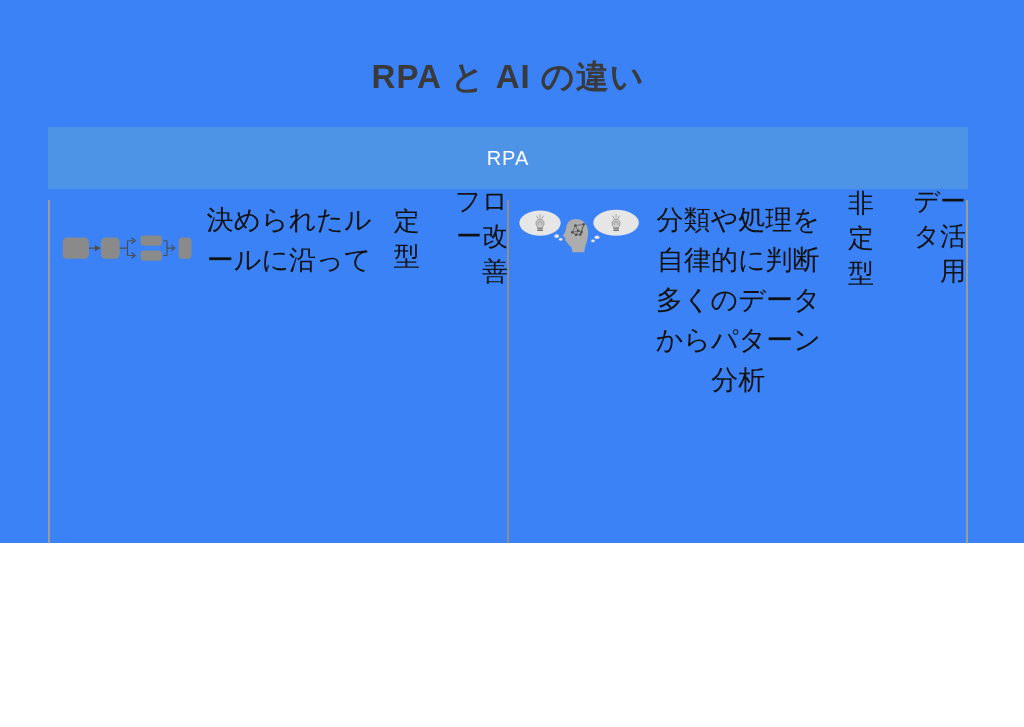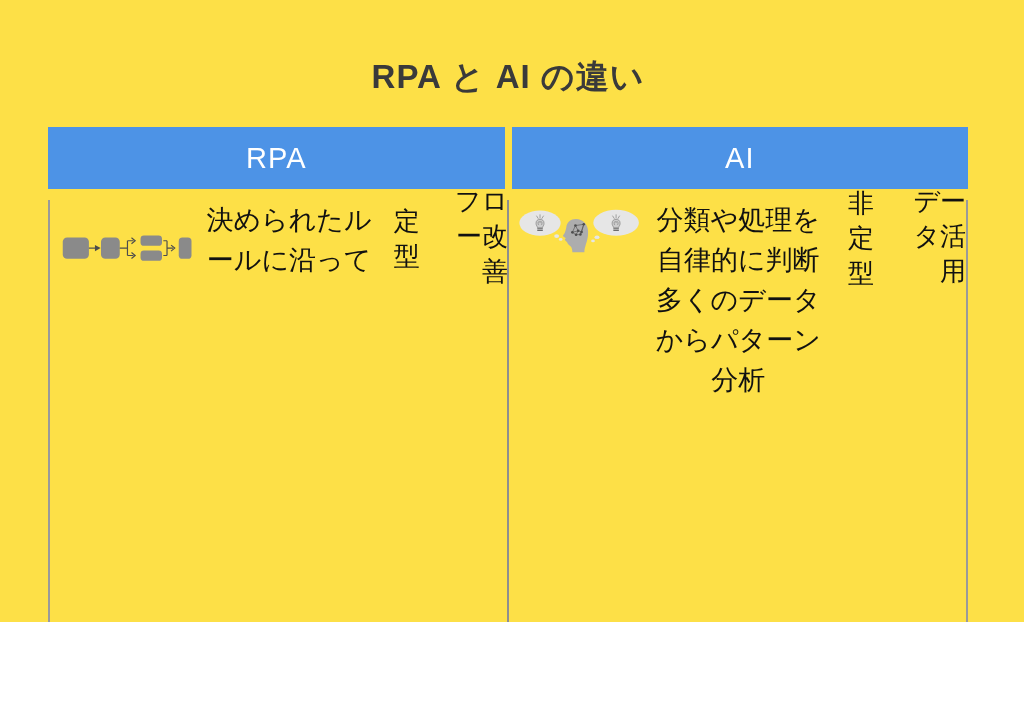--- a/index.html
+++ b/index.html
@@ -1,20 +1,20 @@
 <!DOCTYPE html>
 <html><head>
 <meta charset="utf-8">
 <style>
   html, body { margin: 0; padding: 0; background: #ffffff; }
   .page {
     position: relative;
     width: 1024px;
-    height: 622px;
-    background: #fde047;
+    height: 543px;
+    background: #3b82f6;
     font-family: "Liberation Sans", "DejaVu Sans", sans-serif;
     color: #1a1a1a;
     overflow: hidden;
   }
   .title {
     position: absolute;
     top: 55px;
     left: 48px;
     width: 920px;
     margin: 0;
@@ -30,21 +30,21 @@
     left: 48px;
     width: 920px;
     display: flex;
     gap: 7px;
   }
   .header {
     flex: 1;
     height: 62px;
     background: #4d93e6;
     color: #ffffff;
-    font-size: 29px;
+    font-size: 20px;
     display: flex;
     align-items: center;
     justify-content: center;
     letter-spacing: 1px;
   }
   .body {
     position: absolute;
     top: 200px;
     left: 48px;
     width: 920px;
@@ -106,21 +106,20 @@
 </style>
 </head>
 <body>
 
 <div class="page">
 
   <h1 class="title">RPA と AI の違い</h1>
 
   <div class="headers">
     <div class="header">RPA</div>
-    <div class="header">AI</div>
   </div>
 
   <div class="body">
 
     <div class="column">
       <div class="figure-row">
         <svg class="flow" viewBox="0 0 460 140" xmlns="http://www.w3.org/2000/svg">
           <rect x="38" y="28" width="78" height="64" rx="13" fill="#8a8a8a"></rect>
           <line x1="116" y1="60" x2="136" y2="60" stroke="#4d4d4d" stroke-width="3.5"></line>
           <polygon points="134,51 151,60 134,69" fill="#4d4d4d"></polygon>

